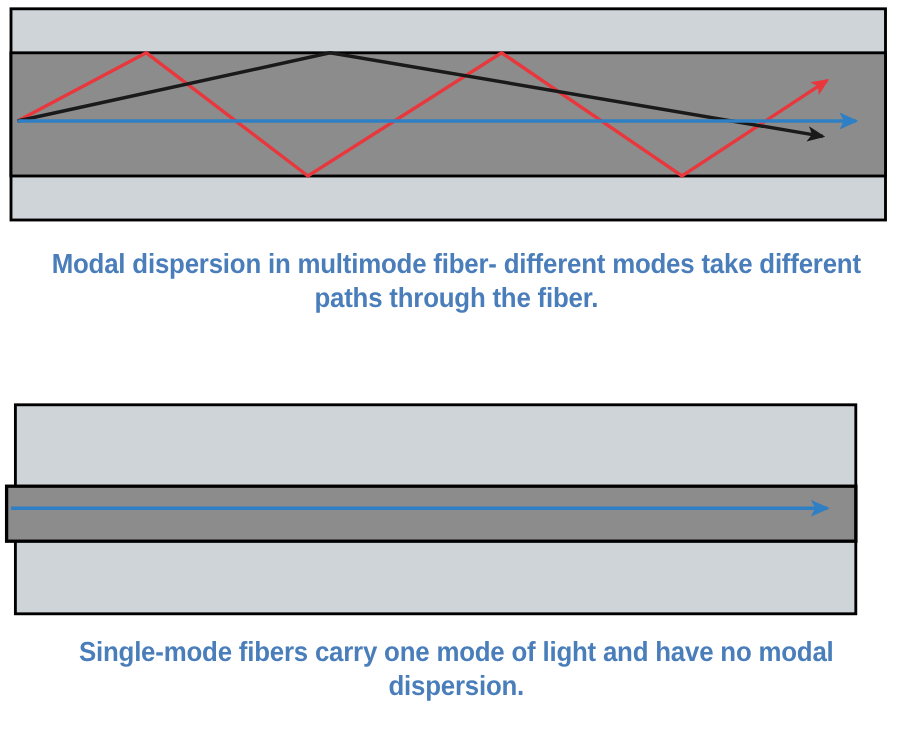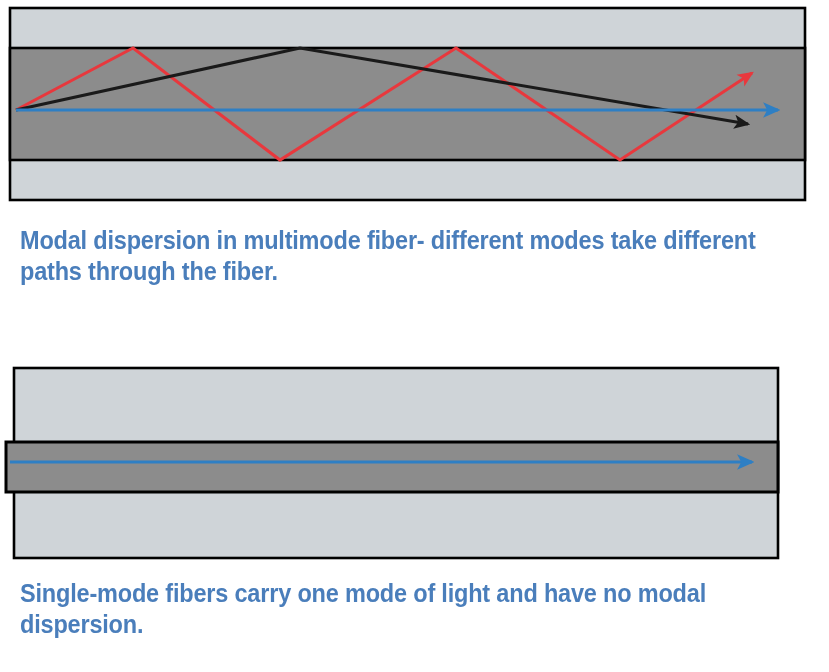--- a/index.html
+++ b/index.html
@@ -12,20 +12,21 @@
     height: 672px;
     position: relative;
     font-family: "Liberation Sans", sans-serif;
     overflow: hidden;
   }
   .stage {
     position: absolute;
     inset: 0;
     width: 829px;
     height: 672px;
+    text-align: center;
   }
   .fig {
     position: absolute;
     left: 0;
     top: 0;
   }
   .caption {
     position: absolute;
     color: #4A7EBB;
     font-family: "Liberation Sans", sans-serif;

